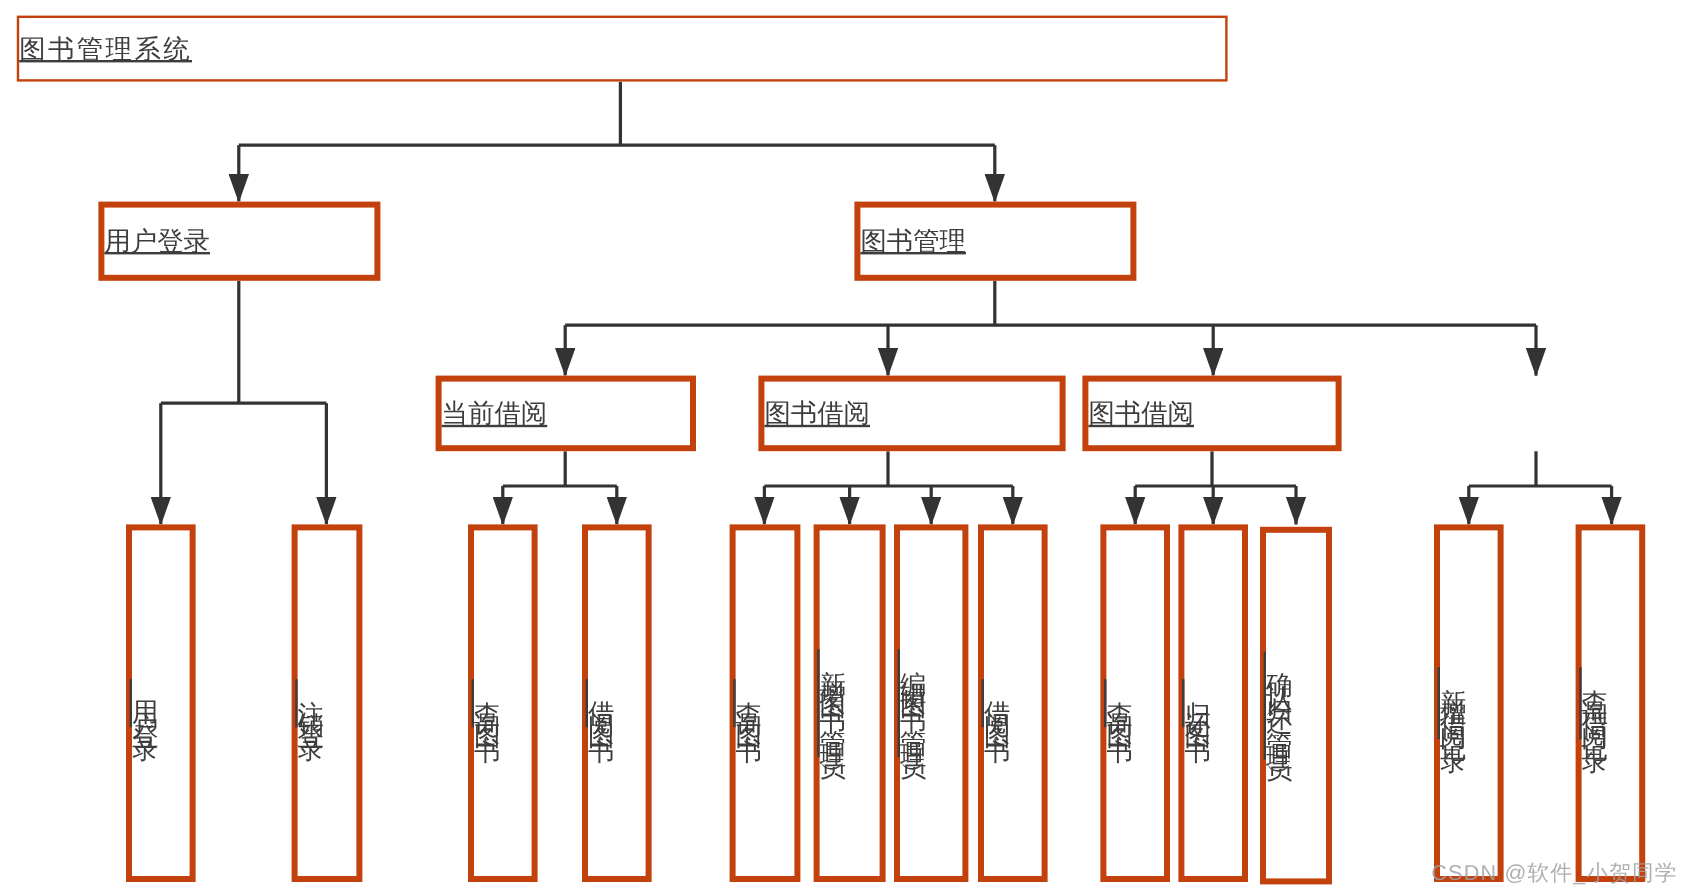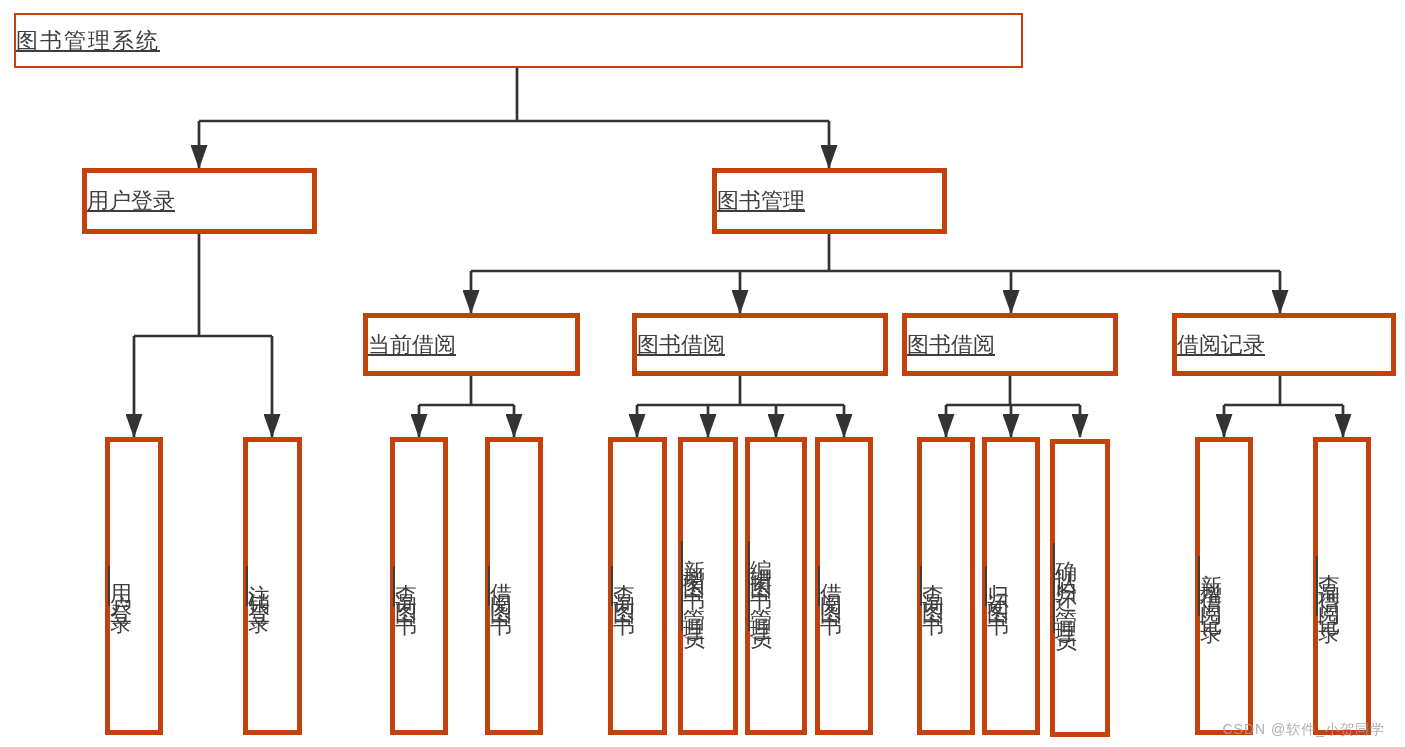--- a/index.html
+++ b/index.html
@@ -20,22 +20,22 @@
   .hlabel{white-space:nowrap;}
   .leaf .vlabel{
     writing-mode:vertical-rl;
     letter-spacing:10px;
     line-height:1;
     font-size:22px;
     color:#3d3d3d;
   }
   .watermark{
     position:absolute;z-index:3;
-    right:20px;bottom:8px;
-    font-size:14px;color:rgba(160,160,166,0.85);
+    right:7px;bottom:8px;
+    font-size:18px;color:rgba(160,160,166,0.85);
     letter-spacing:1px;white-space:nowrap;
   }
 </style>
 </head>
 <body>
 
 <div class="canvas">
 
   <svg class="connectors" width="1405" height="747" viewBox="0 0 1405 747">
     <defs>
@@ -92,23 +92,20 @@
 
   <div class="box" style="left:363px;top:313px;width:217px;height:63px">
     <span class="hlabel">当前借阅</span>
   </div>
   <div class="box" style="left:632px;top:313px;width:256px;height:63px">
     <span class="hlabel">图书借阅</span>
   </div>
   <div class="box" style="left:902px;top:313px;width:216px;height:63px">
     <span class="hlabel">图书借阅</span>
   </div>
-  <div class="box" style="left:1172px;top:313px;width:224px;height:63px">
-    <span class="hlabel">借阅记录</span>
-  </div>
 
   <div class="box leaf" style="left:105px;top:437px;width:58px;height:298px">
     <span class="vlabel">用户登录</span>
   </div>
   <div class="box leaf" style="left:243px;top:437px;width:59px;height:298px">
     <span class="vlabel">注销登录</span>
   </div>
 
   <div class="box leaf" style="left:390px;top:437px;width:58px;height:298px">
     <span class="vlabel">查询图书</span>

